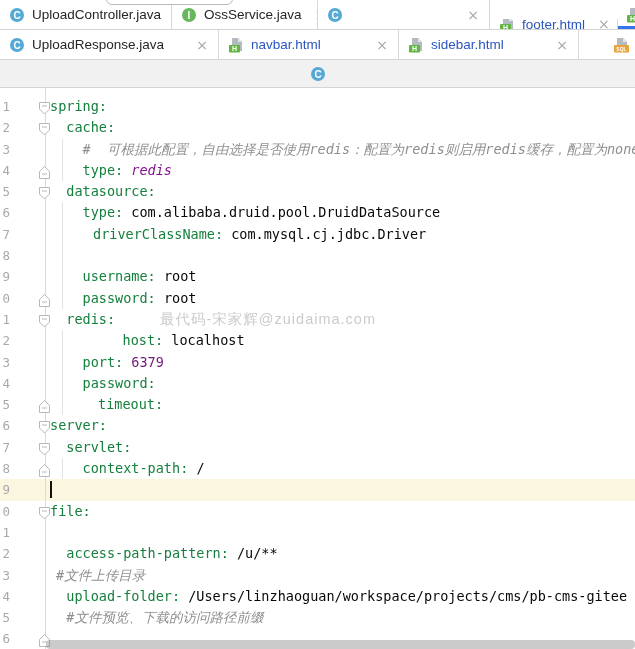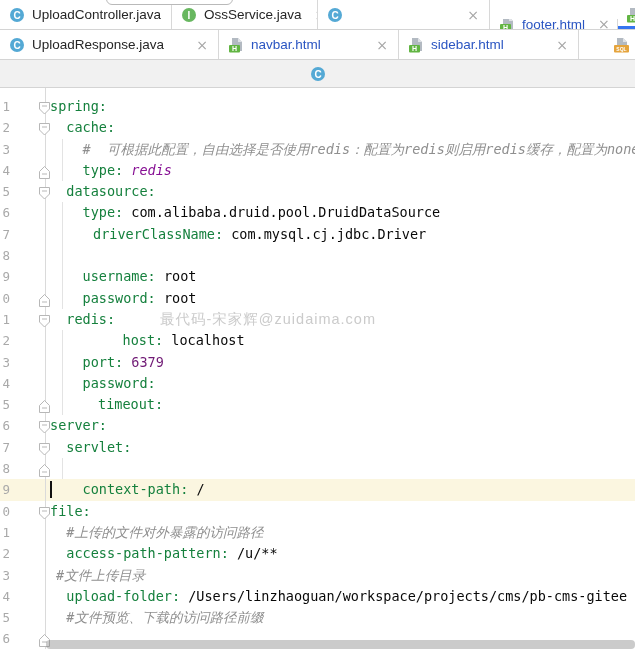--- a/index.html
+++ b/index.html
@@ -205,27 +205,27 @@
       <path d="M0.5 0.5 h10 v6.5 l-5 5 l-5 -5 z" fill="#ffffff" stroke="#b7b7b7"></path>
       <line x1="3" y1="4" x2="8" y2="4" stroke="#b7b7b7"></line>
             </svg></span><span class="ltext" style="left: 50px;"><span class="tk-key">server:</span></span></div>
         <div class="code-line"><span class="ln">7</span><span class="fold"><svg width="11" height="13" viewBox="0 0 11 13">
       <path d="M0.5 0.5 h10 v6.5 l-5 5 l-5 -5 z" fill="#ffffff" stroke="#b7b7b7"></path>
       <line x1="3" y1="4" x2="8" y2="4" stroke="#b7b7b7"></line>
             </svg></span><span class="ltext" style="left: 66.3px;"><span class="tk-key">servlet:</span></span></div>
         <div class="code-line"><span class="ln">8</span><span class="fold"><svg width="11" height="13" viewBox="0 0 11 13">
       <path d="M5.5 0.5 l5 5 v7 h-10 v-7 z" fill="#ffffff" stroke="#b7b7b7"></path>
       <line x1="3" y1="8" x2="8" y2="8" stroke="#b7b7b7"></line>
-            </svg></span><span class="guide" style="left: 62.3px;"></span><span class="ltext" style="left: 82.6px; margin-top: 21px;"><span class="tk-key">context-path:</span><span class="tk-val"> /</span></span></div>
+            </svg></span><span class="guide" style="left: 62.3px;"></span><span class="ltext" style="left: 82.6px;"><span class="tk-key">context-path:</span><span class="tk-val"> /</span></span></div>
         <div class="code-line caret-row"><span class="ln">9</span><span class="ltext" style="left: 50px;"></span><span id="caret"></span></div>
         <div class="code-line"><span class="ln">0</span><span class="fold"><svg width="11" height="13" viewBox="0 0 11 13">
       <path d="M0.5 0.5 h10 v6.5 l-5 5 l-5 -5 z" fill="#ffffff" stroke="#b7b7b7"></path>
       <line x1="3" y1="4" x2="8" y2="4" stroke="#b7b7b7"></line>
             </svg></span><span class="ltext" style="left: 50px;"><span class="tk-key">file:</span></span></div>
-        <div class="code-line"><span class="ln">1</span><span class="ltext" style="left: 66.3px;"><span class="tk-com">#上传的文件对外暴露的访问路径</span></span></div>
+        <div class="code-line"><span class="ln">1</span></div>
         <div class="code-line"><span class="ln">2</span><span class="ltext" style="left: 66.3px;"><span class="tk-key">access-path-pattern:</span><span class="tk-val"> /u/**</span></span></div>
         <div class="code-line"><span class="ln">3</span><span class="ltext" style="left: 56px;"><span class="tk-com">#文件上传目录</span></span></div>
         <div class="code-line"><span class="ln">4</span><span class="ltext" style="left: 66.3px;"><span class="tk-key">upload-folder:</span><span class="tk-val"> /Users/linzhaoguan/workspace/projects/cms/pb-cms-gitee</span></span></div>
         <div class="code-line"><span class="ln">5</span><span class="ltext" style="left: 66.3px;"><span class="tk-com">#文件预览、下载的访问路径前缀</span></span></div>
         <div class="code-line"><span class="ln">6</span><span class="fold"><svg width="11" height="13" viewBox="0 0 11 13">
       <path d="M5.5 0.5 l5 5 v7 h-10 v-7 z" fill="#ffffff" stroke="#b7b7b7"></path>
       <line x1="3" y1="8" x2="8" y2="8" stroke="#b7b7b7"></line>
             </svg></span></div>
       </div>
     <div id="hscrollbar"></div>

